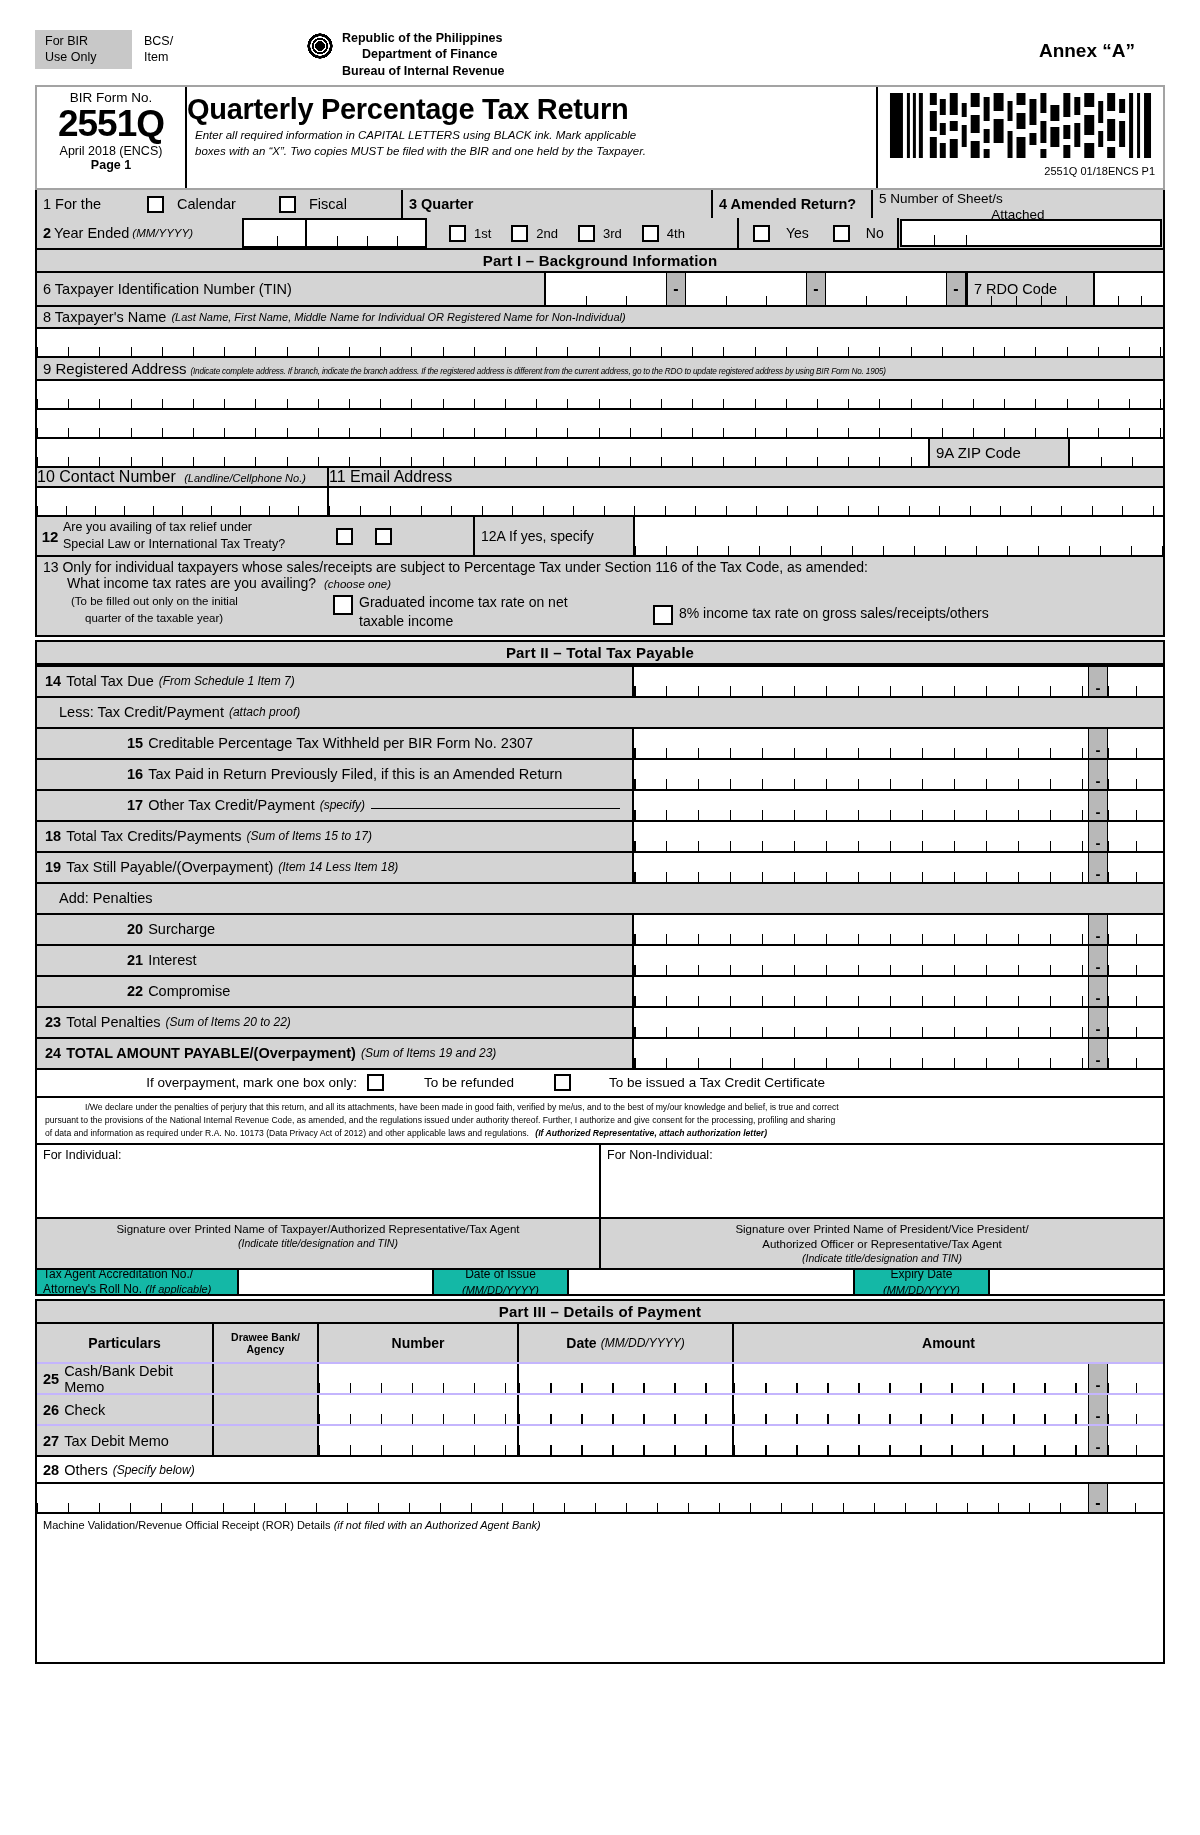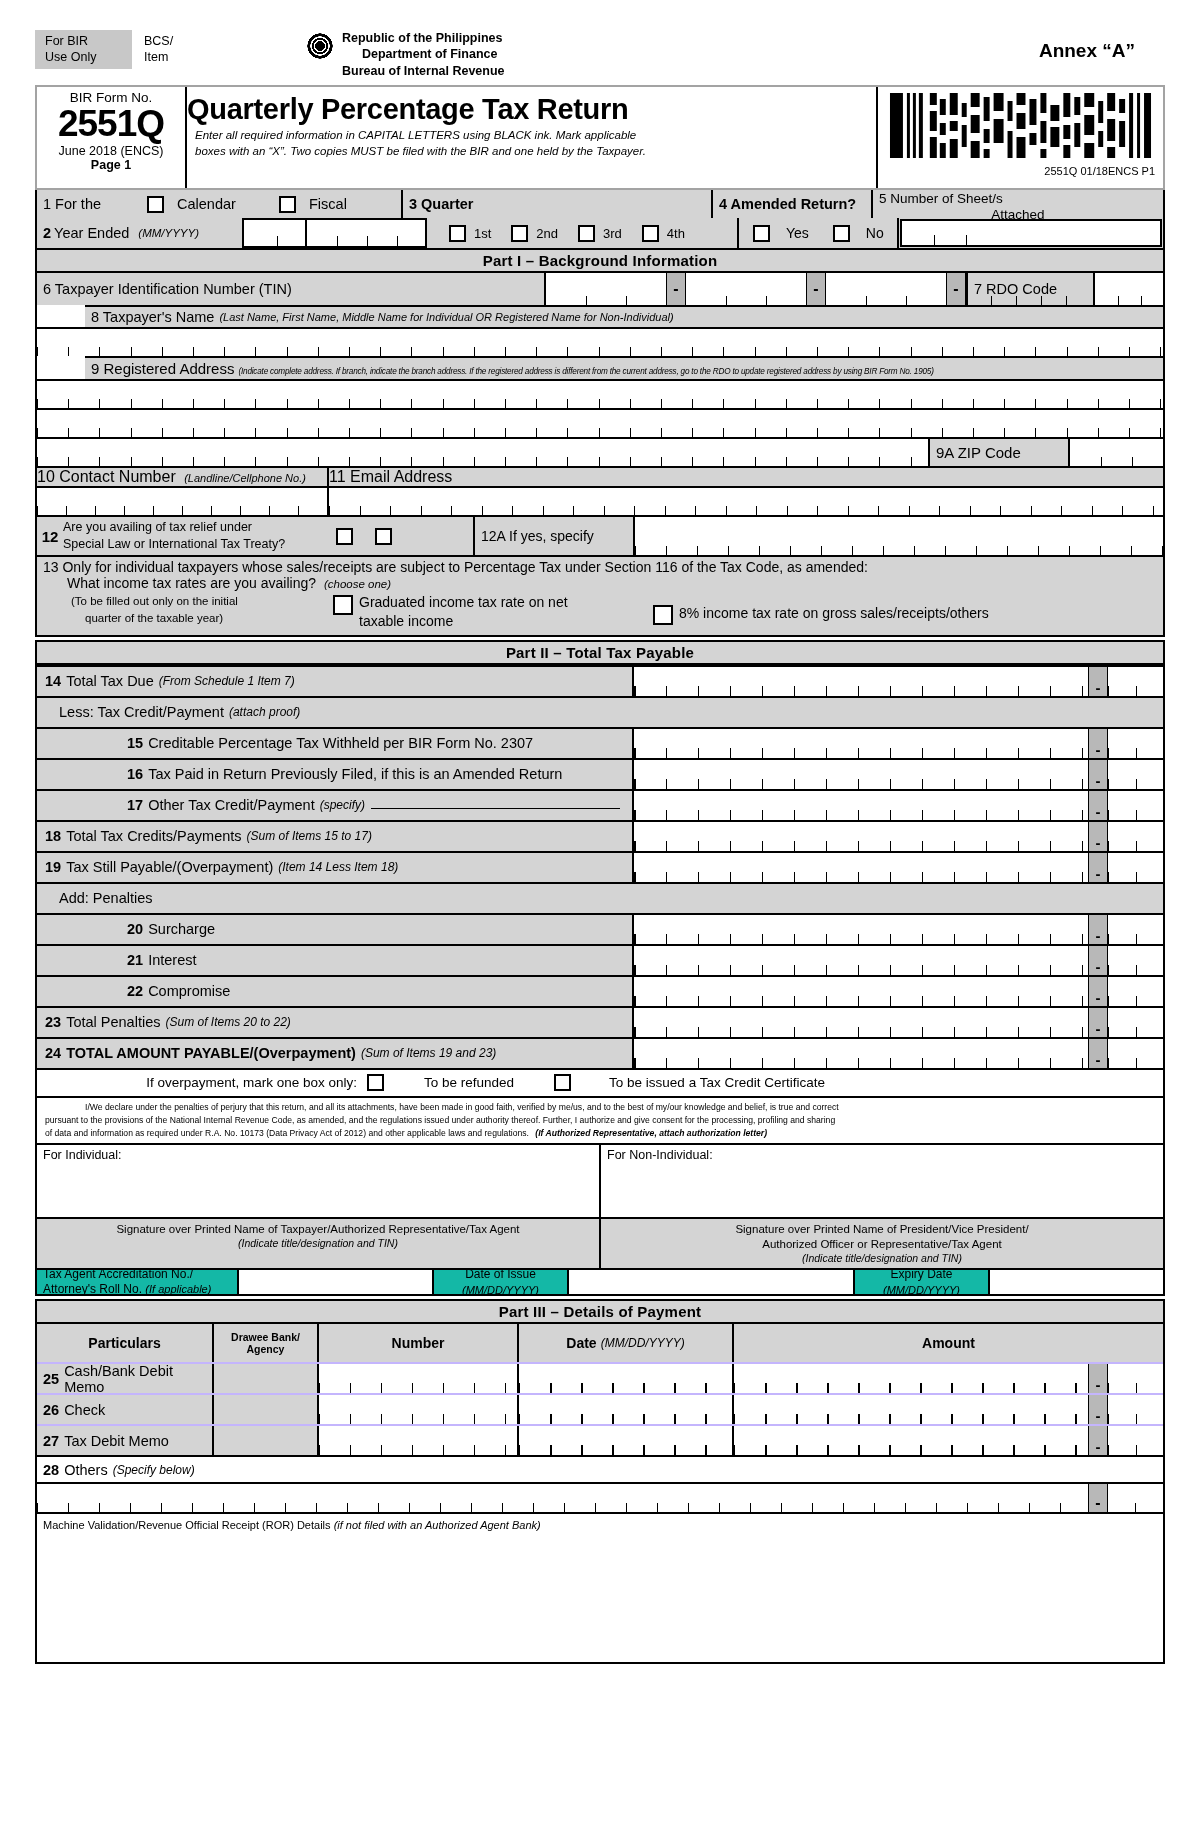--- a/index.html
+++ b/index.html
@@ -45,29 +45,29 @@
   .titlemid .s { font-size:11.5px; font-style:italic; line-height:1.35; padding:2px 8px 0; }
   .bcwrap { width:285px; padding:6px 8px 0; text-align:center; }
   .bc { height:65px; width:100%; }
   .bclabel { font-size:11px; text-align:right; padding-top:3px; }
 
   
   .band { border:2px solid #000; border-top:0; }
   .r1 { display:flex; height:28px; align-items:stretch; }
   .r2 { display:flex; height:30px; align-items:stretch; }
   .lbl { font-size:14.5px; display:flex; align-items:center; padding:0 6px; white-space:nowrap; }
-  .lbl .i { font-size:11.5px; font-style:italic; padding-left:9px; }
+  .lbl .i { font-size:11.5px; font-style:italic; padding-left:3px; }
   .vline { border-left:2px solid #000; }
 
   
   .partban { background:#d4d4d4; border:2px solid #000; border-top:0; text-align:center;
              font-size:15px; font-weight:bold; padding:2px 0; letter-spacing:0.2px; }
 
   
-  .lrow { display:flex; border-top:2px solid #000;margin-left:48px; }
+  .lrow { display:flex; border-top:2px solid #000; }
   .lrow .lab { background:#d4d4d4; display:flex; align-items:center; font-size:14.5px; padding:2px 6px; }
   .tiny { font-size:8.2px; font-style:italic; letter-spacing:-0.2px; }
   .tiny2 { font-size:11px; font-style:italic; }
 
   
   .mrow { display:flex; border-top:2px solid #000; height:31px; }
   .mlab { background:#d4d4d4; width:595px; display:flex; align-items:center; font-size:14.5px; padding:0 8px; }
   .mlab.ind1 { padding-left:22px; }
   .mlab.ind2 { padding-left:90px; }
   .mfield { flex:1; display:flex; background:#fff; border-left:2px solid #000; }
@@ -114,21 +114,21 @@
         <div>Bureau of Internal Revenue</div>
       </div>
     </div>
     <div class="annex">Annex “A”</div>
   </div>
 
   <div class="titleband">
     <div class="formno">
       <div class="l1">BIR Form No.</div>
       <div class="num">2551Q</div>
-      <div class="l3">June 2018 (ENCS)</div>
+      <div class="l3">April 2018 (ENCS)</div>
       <div class="l4">Page 1</div>
     </div>
     <div class="titlemid">
       <div class="t">Quarterly Percentage Tax Return</div>
       <div class="s">Enter all required information in CAPITAL LETTERS using BLACK ink. Mark applicable</div>
       <div class="s" style="padding-top:0">boxes with an “X”.  Two copies MUST be filed with the BIR and one held by the Taxpayer.</div>
     </div>
     <div class="bcwrap">
       <svg class="bc" viewBox="0 0 270 65" preserveAspectRatio="none">
         <rect x="0" y="0" width="270" height="65" fill="#fff"></rect>

